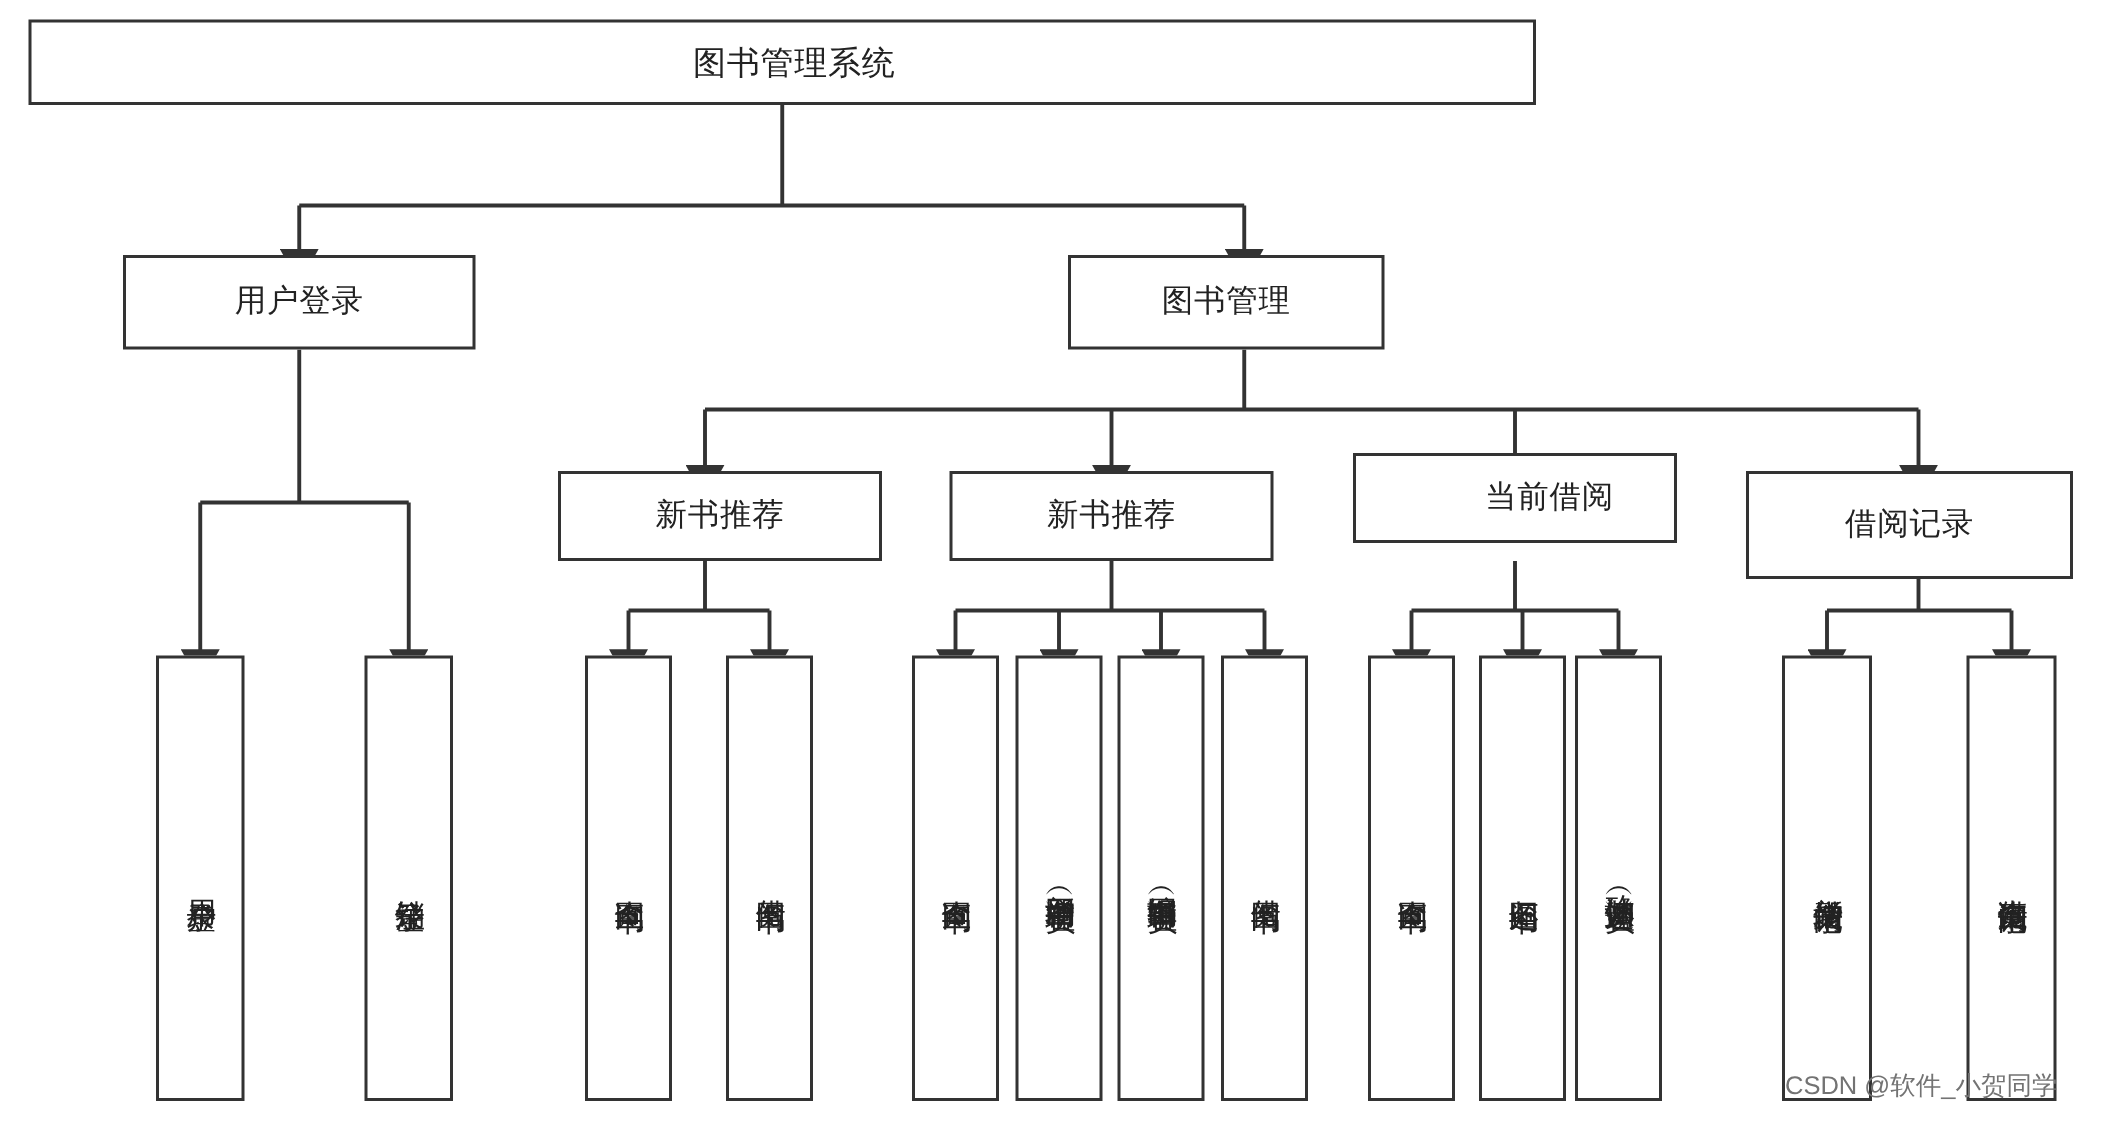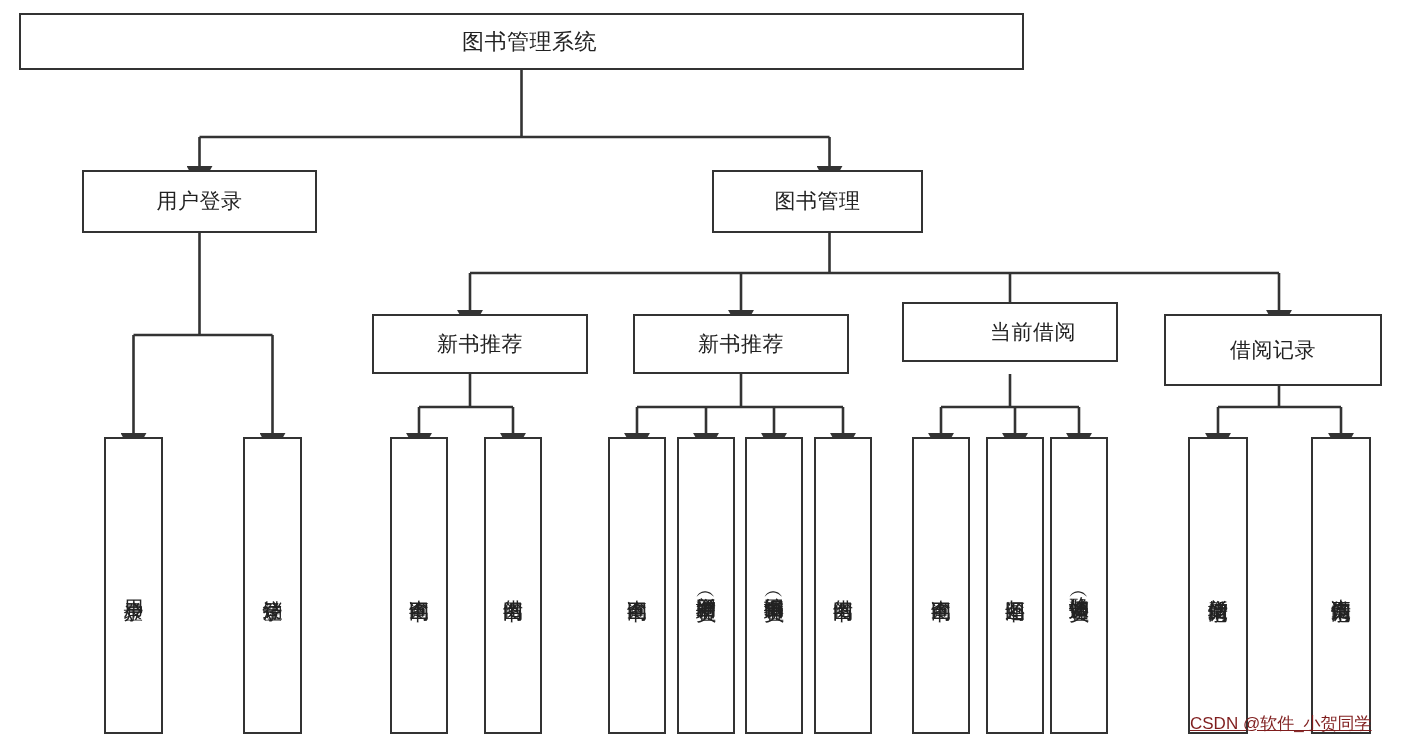--- a/index.html
+++ b/index.html
@@ -63,25 +63,24 @@
     font-size: 20px;
     line-height: 1.04;
     letter-spacing: 1px;
     max-height: 280px;
   }
   .watermark {
     position: absolute;
     left: 1190px;
     top: 712px;
     font-size: 17px;
-    color: #7f1d1d;
+    color: #737373;
     white-space: nowrap;
     z-index: 5;
     font-family: "Liberation Sans", "DejaVu Sans", sans-serif;
-    text-decoration: underline;
   }
 </style>
 </head>
 <body>
 
 <div id="diagram-root">
 
   <svg id="edge-layer" xmlns="http://www.w3.org/2000/svg" viewBox="0 0 1405 747">
     <defs>
       <marker id="arrowhead" markerWidth="9" markerHeight="10" refX="1.2" refY="5" orient="auto" markerUnits="strokeWidth">

